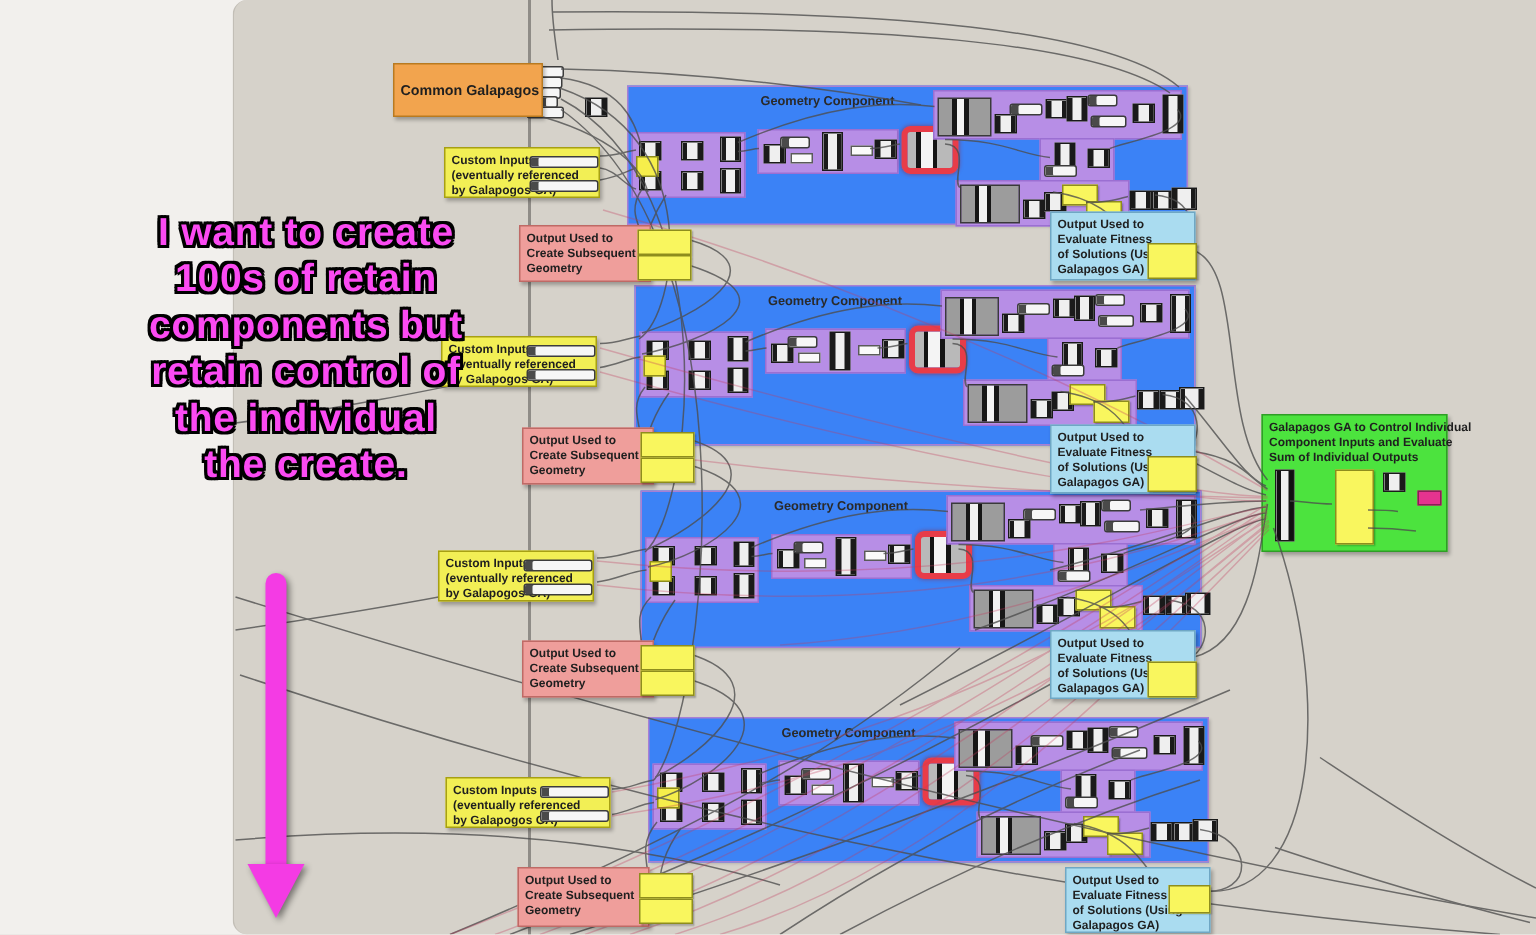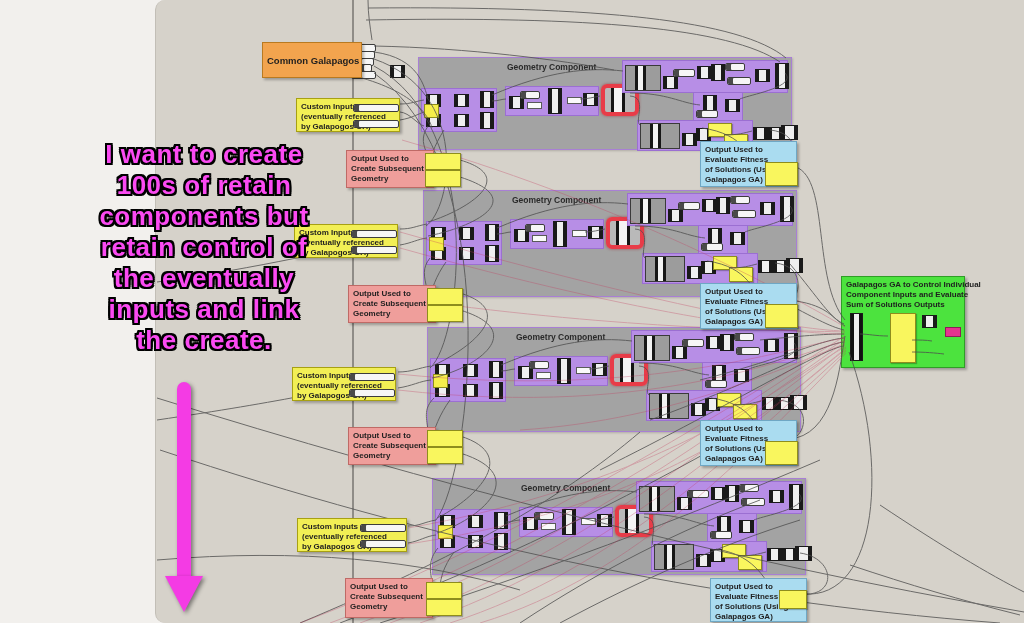--- a/index.html
+++ b/index.html
@@ -5,21 +5,21 @@
   html,body{margin:0;padding:0;background:#f2f0ed;}
   .stage{position:relative;width:1024px;height:623px;overflow:hidden;
          font-family:"Liberation Sans",sans-serif;}
   
   .canvas{position:absolute;left:155px;top:0;width:869px;height:623px;
           background:#d6d2ca;border-radius:10px 0 0 10px;border-left:1px solid #c2beb6;}
   .vline{position:absolute;left:352px;top:0;width:2px;height:623px;background:#7d7b76;opacity:.8;}
   
   svg.wires{position:absolute;left:0;top:0;pointer-events:none;}
   
-  .gcomp{position:absolute;width:372px;background:#a3a3a3;border:1px solid #a87fd4;box-shadow:1px 1px 2px rgba(0,0,0,.18);}
+  .gcomp{position:absolute;width:372px;background:#3b82f6;border:1px solid #a87fd4;box-shadow:1px 1px 2px rgba(0,0,0,.18);}
   .gc-label{position:absolute;font-size:8.5px;font-weight:bold;color:#2a2a2a;white-space:nowrap;}
   .igroup{position:absolute;background:#b78ee6;border:1px solid #9b6fd2;}
   
   .snode{position:absolute;width:13px;height:11px;background:#efefef;border:1px solid #1a1a1a;
          box-shadow:inset 3px 0 0 #1a1a1a, inset -3px 0 0 #1a1a1a;}
   .snode.lg{width:15px;height:13px;}
   .tnode{position:absolute;width:12px;height:24px;background:#efefef;border:1px solid #1a1a1a;
          box-shadow:inset 3px 0 0 #1a1a1a, inset -3px 0 0 #1a1a1a;}
   .tnode.sm{height:15px;}
   .tnode.xl{width:11px;height:46px;box-shadow:inset 3px 0 0 #111, inset -3px 0 0 #111;}
@@ -253,21 +253,21 @@
   <div class="slider" style="left:350px;top:44px;width:24px;"></div>
   <div class="slider" style="left:353px;top:51px;width:20px;"></div>
   <div class="slider" style="left:356px;top:58px;width:16px;"></div>
   <div class="slider" style="left:358px;top:64px;width:12px;"></div>
   <div class="slider" style="left:351px;top:71px;width:23px;"></div>
   <div class="snode" style="left:390px;top:65px;"></div>
 
   <div class="note note-green" style="left:841px;top:276px;width:124px;height:92px;">
     <div>Galapagos GA to Control Individual</div>
     <div>Component Inputs and Evaluate</div>
-    <div>Sum of Solutions Outputs</div>
+    <div>Sum of Individual Outputs</div>
     <div class="tnode xl" style="left:8px;top:36px;"></div>
     <div class="ypanel" style="left:48px;top:36px;width:24px;height:48px;"></div>
     <div class="snode" style="left:80px;top:38px;"></div>
     <div class="mtag" style="left:103px;top:50px;"></div>
   </div>
 
   <svg class="wires" width="1024" height="623" viewBox="0 0 1024 623">
     <g fill="none" stroke="#4d4d4d" stroke-width="1" opacity="0.78">
       <path d="M368,0 C368,14 370,26 372,40"></path>
       <path d="M368,8 C600,6 740,20 786,58"></path>
@@ -472,19 +472,18 @@
     <div>of Solutions (Using</div>
     <div>Galapagos GA)</div>
     <div class="ypanel" style="left:68px;top:11px;width:26px;height:17px;"></div>
   </div>
 
   <div class="annotation">
     <div>I want to create</div>
     <div>100s of retain</div>
     <div>components but</div>
     <div>retain control of</div>
-    <div>the eventually</div>
-    <div>inputs and link</div>
+    <div>the individual</div>
     <div>the create.</div>
   </div>
   <div class="arrow-shaft"></div>
   <div class="arrow-head"></div>
 </div>
 
 </body></html>

